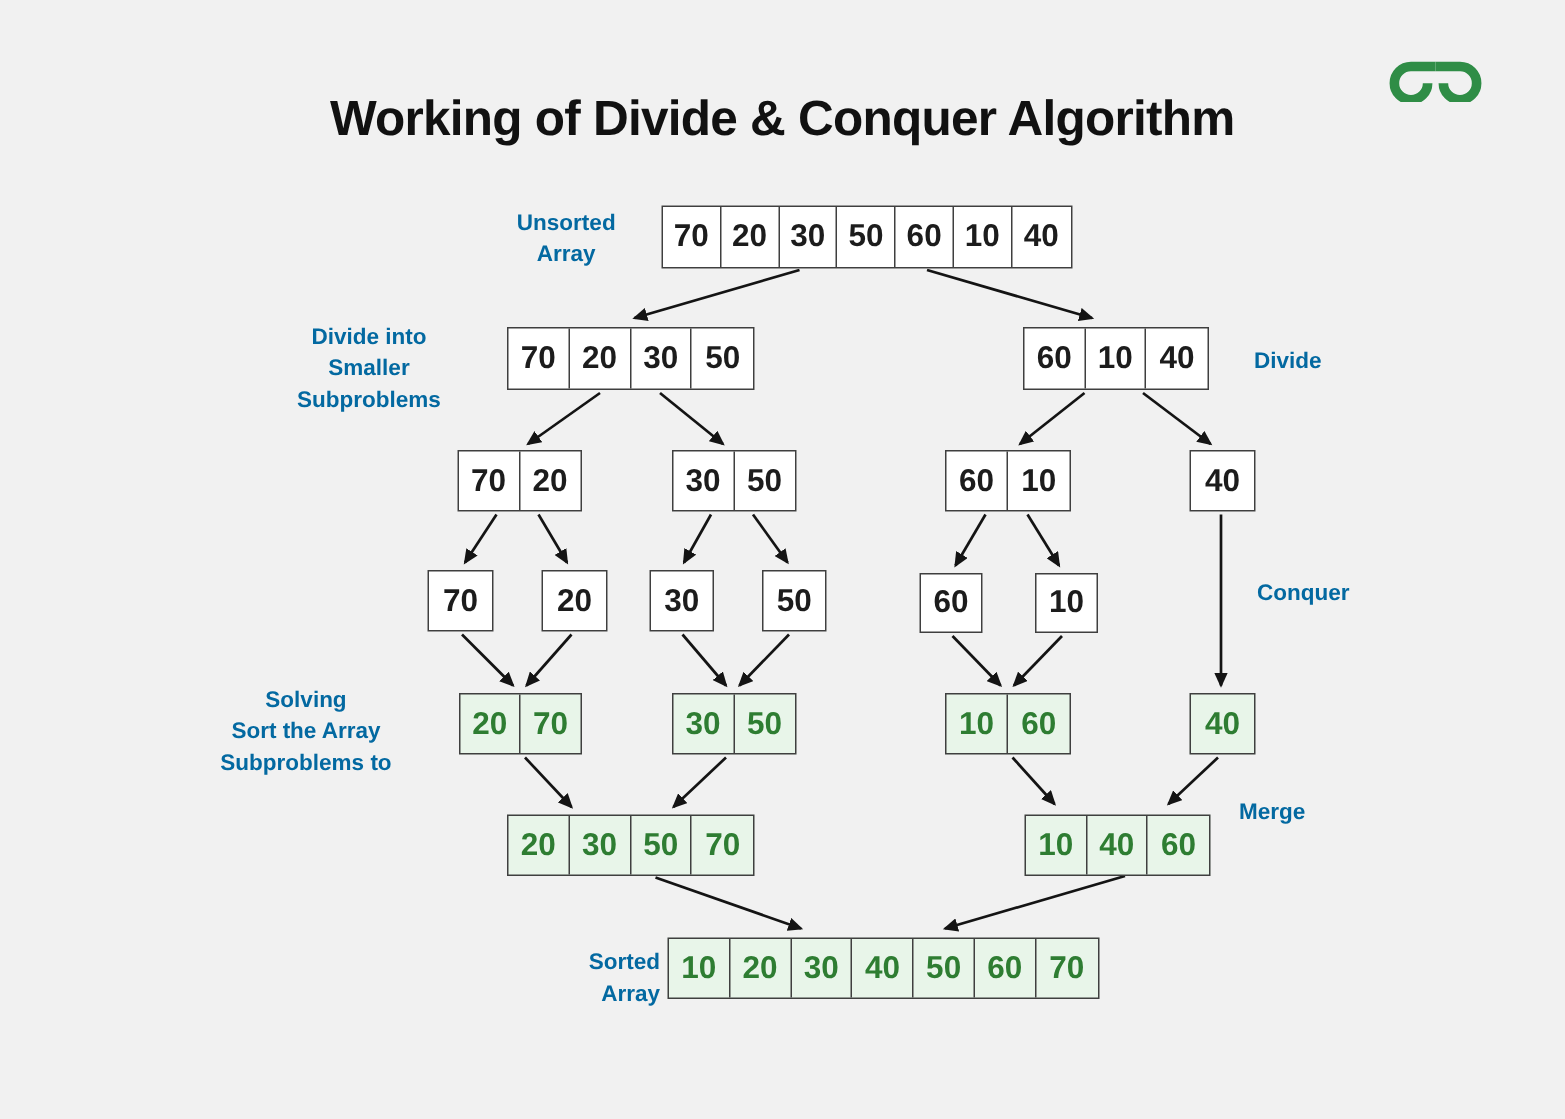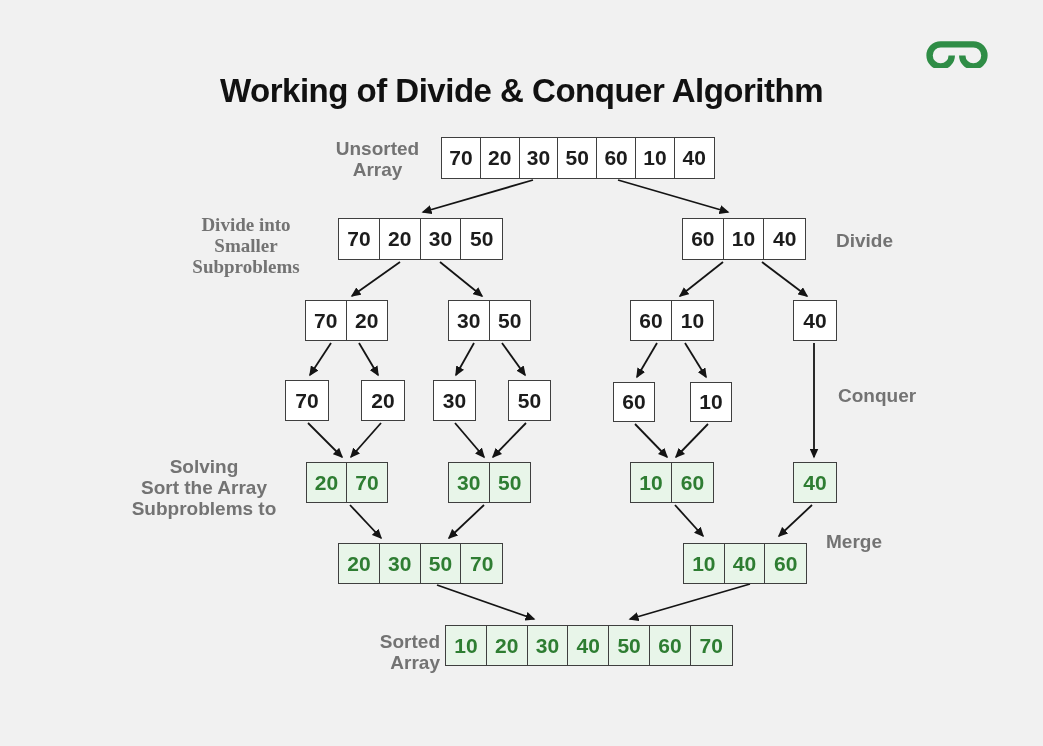--- a/index.html
+++ b/index.html
@@ -7,29 +7,29 @@
     font-family:"Liberation Sans","DejaVu Sans",sans-serif;
     background:#e9e9e9;
   }
   #canvas{
     position:relative;
     width:1043px;height:746px;
     background:#f1f1f1;
     overflow:hidden;
   }
   .title{
-    position:absolute;left:0;top:72px;width:1043px;
+    position:absolute;left:0;top:60px;width:1043px;
     text-align:center;
     font-size:33px;font-weight:800;letter-spacing:-0.5px;
     color:#111;
   }
   .logo{position:absolute;left:922px;top:37px;width:70px;height:31px;}
   .side-label{
     position:absolute;
-    font-size:19px;font-weight:700;color:#737373;
+    font-size:15px;font-weight:700;color:#0369a1;
     text-align:center;line-height:21px;
     white-space:nowrap;
   }
   .arr{
     position:absolute;display:flex;
     background:#ffffff;
     border:1.5px solid #3f3f3f;
     box-sizing:border-box;
   }
   .arr .cell{
@@ -89,21 +89,21 @@
       <line x1="437" y1="585" x2="534" y2="619"></line>
       <line x1="750" y1="584" x2="630" y2="619"></line>
     </g>
   </svg>
 
   <div class="side-label" style="left:300px;top:138px;width:155px;">
     <div>Unsorted</div>
     <div>Array</div>
   </div>
 
-  <div class="side-label" style="left:146px;top:214px;width:200px;font-family:Liberation Serif, serif;">
+  <div class="side-label" style="left:146px;top:214px;width:200px;">
     <div>Divide into</div>
     <div>Smaller</div>
     <div>Subproblems</div>
   </div>
 
   <div class="side-label" style="left:104px;top:456px;width:200px;">
     <div>Solving</div>
     <div>Sort the Array</div>
     <div>Subproblems to</div>
   </div>

